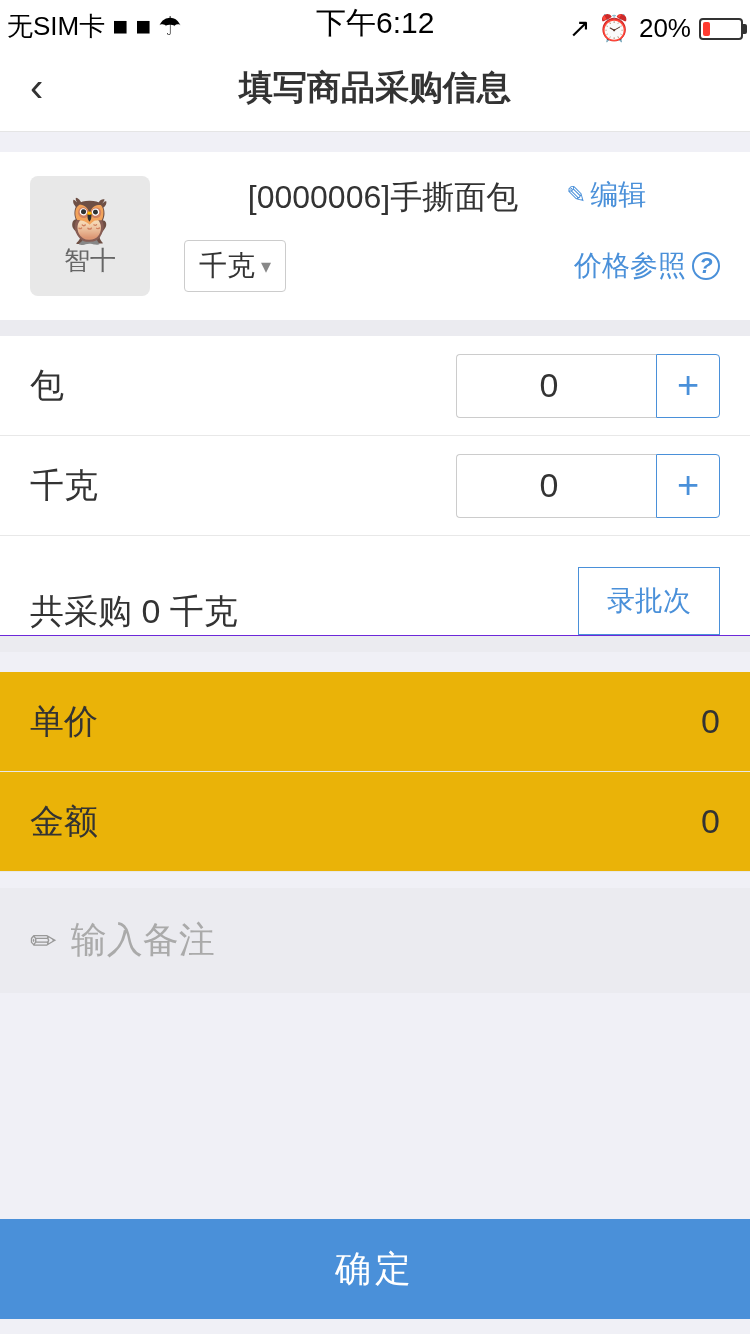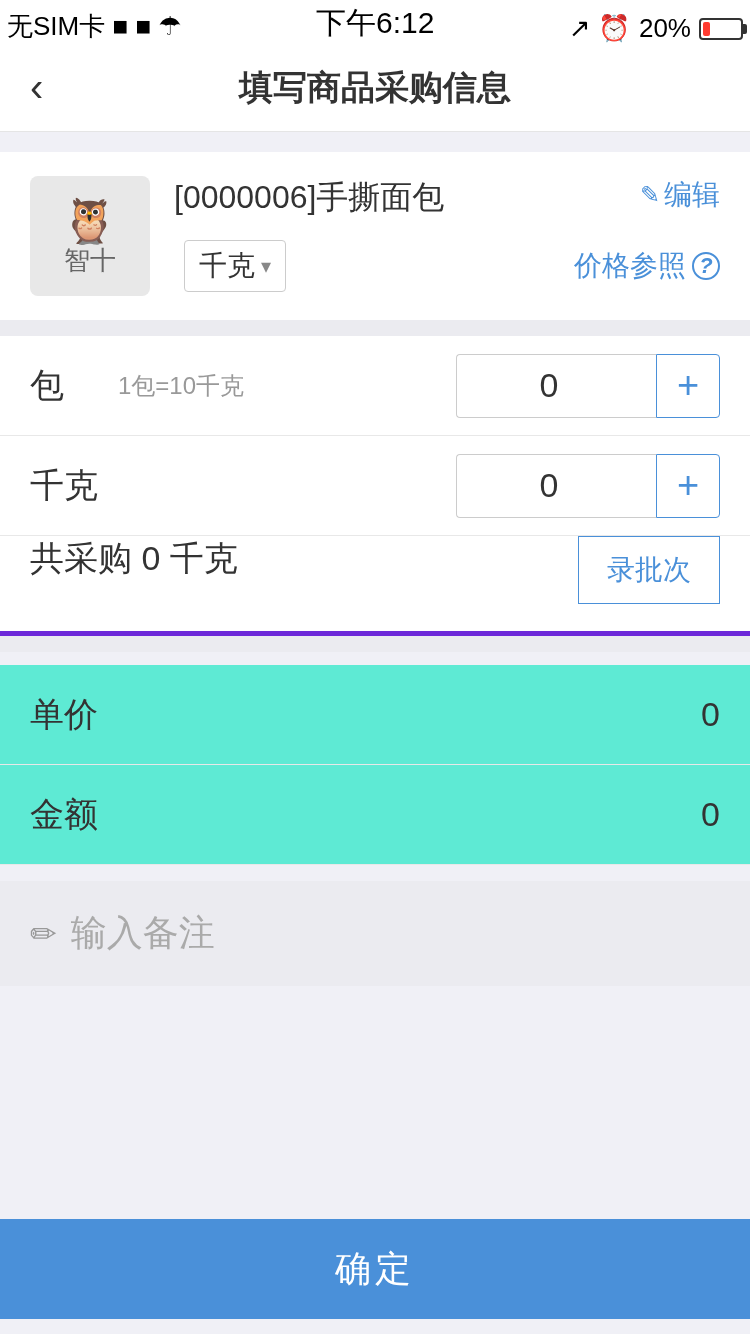--- a/index.html
+++ b/index.html
@@ -110,21 +110,21 @@
       display: flex;
       flex-direction: column;
       align-items: center;
       line-height: 1;
     }
     .product-thumb-logo .logo-icon { font-size: 44px; }
     .product-thumb-logo .logo-text { font-size: 26px; margin-top: 4px; color: #666; }
     .product-info { flex: 1; }
     .product-name-row {
       display: flex;
-      justify-content: space-between;
+      justify-content: center;
       align-items: flex-start;
       gap: 48px;
     }
     .product-name {
       font-size: 32px;
       color: #333;
       font-weight: 500;
     }
     .edit-btn {
       color: #4a90d9;
@@ -236,45 +236,45 @@
       font-size: 38px;
       display: flex;
       align-items: center;
       justify-content: center;
       cursor: pointer;
     }
 
     
     .total-row {
       display: flex;
-      align-items: flex-start;
+      align-items: flex-end;
       justify-content: space-between;
       padding: 0 30px;
       height: 100px;
       background: #fff;
-      border-bottom: 5px solid #6d28d9;
+      border-bottom: 1px solid #6d28d9;
     }
     .total-text {
       font-size: 34px;
       color: #333;
     }
     .batch-btn {
       border: 1px solid #4a90d9;
       border-radius: 0;
       padding: 14px 28px;
       font-size: 28px;
       color: #4a90d9;
       background: #fff;
       cursor: pointer;
     }
 
     
     .info-section {
-      background: #5eead4;
-      margin-top: 13px;
+      background: #eab308;
+      margin-top: 20px;
     }
     .info-row {
       display: flex;
       align-items: center;
       justify-content: space-between;
       padding: 0 30px;
       height: 100px;
       border-bottom: 1px solid #e8e8e8;
     }
     .info-label {
@@ -382,21 +382,20 @@
     </div>
   </div>
 </div>
 
 <div class="divider-thick"></div>
 
 <div class="input-section">
 
   <div class="input-row">
     <span class="input-label">包</span>
-    <span class="input-sublabel">1包=10千克</span>
     <span class="input-spacer"></span>
     <div class="qty-input-wrapper">
       <input class="qty-input" type="number" value="0" style="">
       <button class="qty-plus-btn">+</button>
     </div>
   </div>
 
   <div class="input-row">
     <span class="input-label">千克</span>
     <span class="input-spacer"></span>

